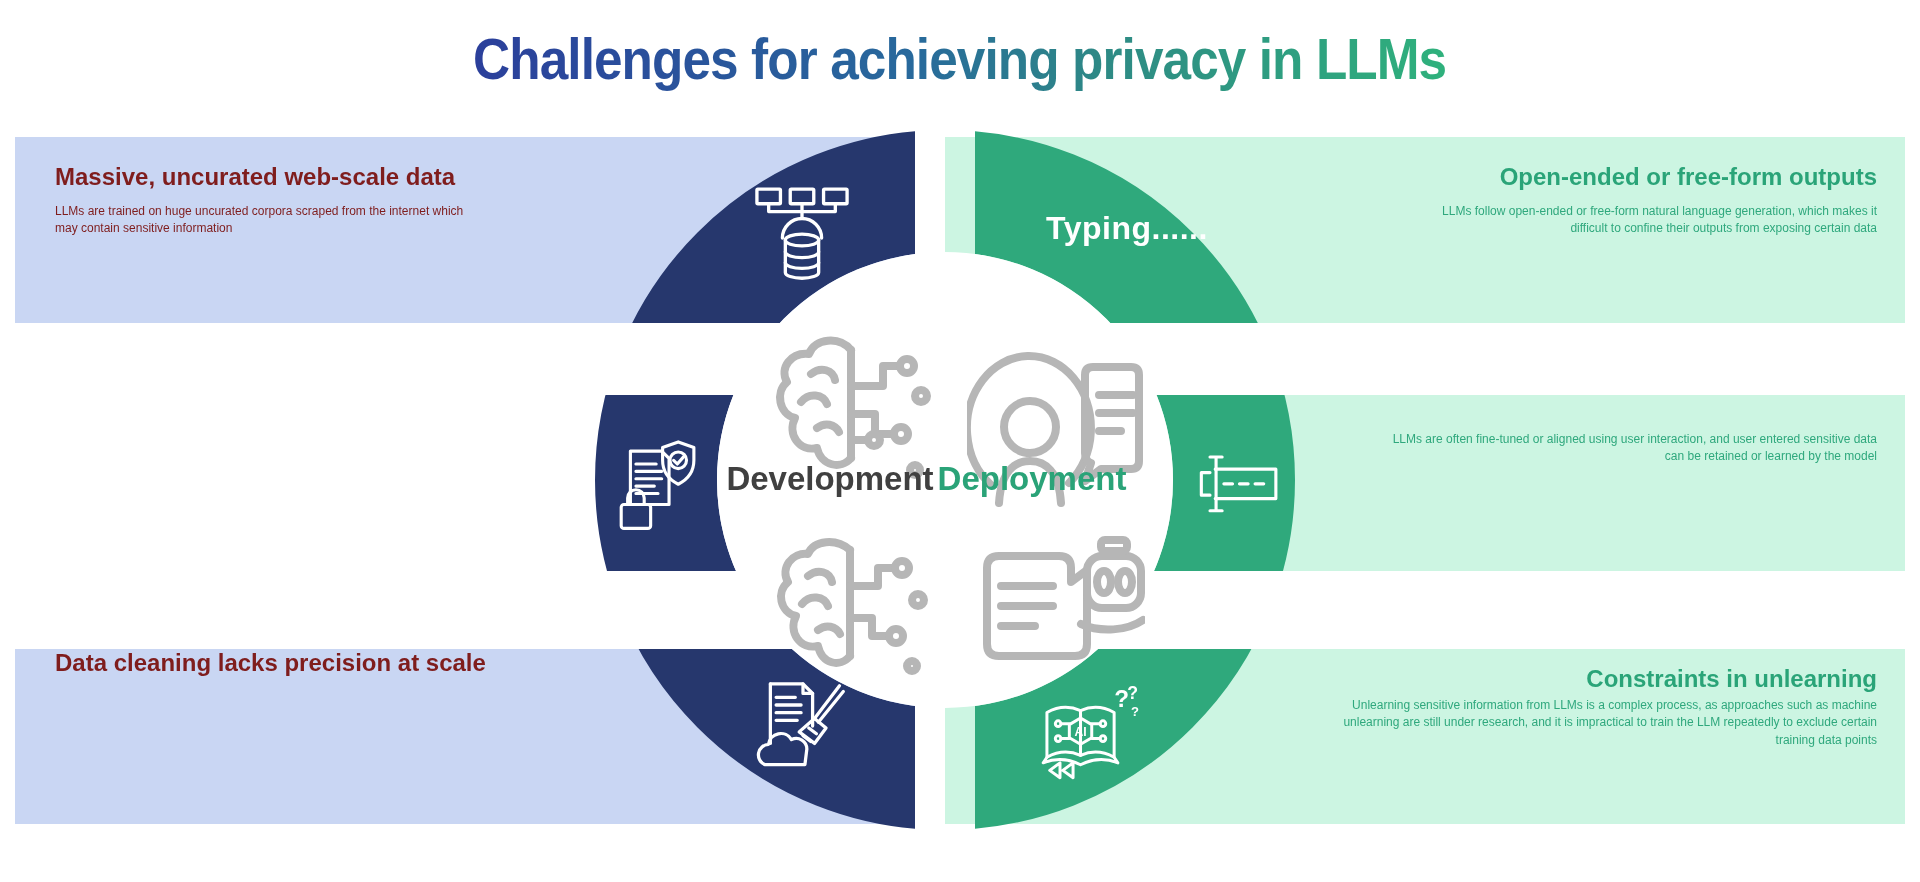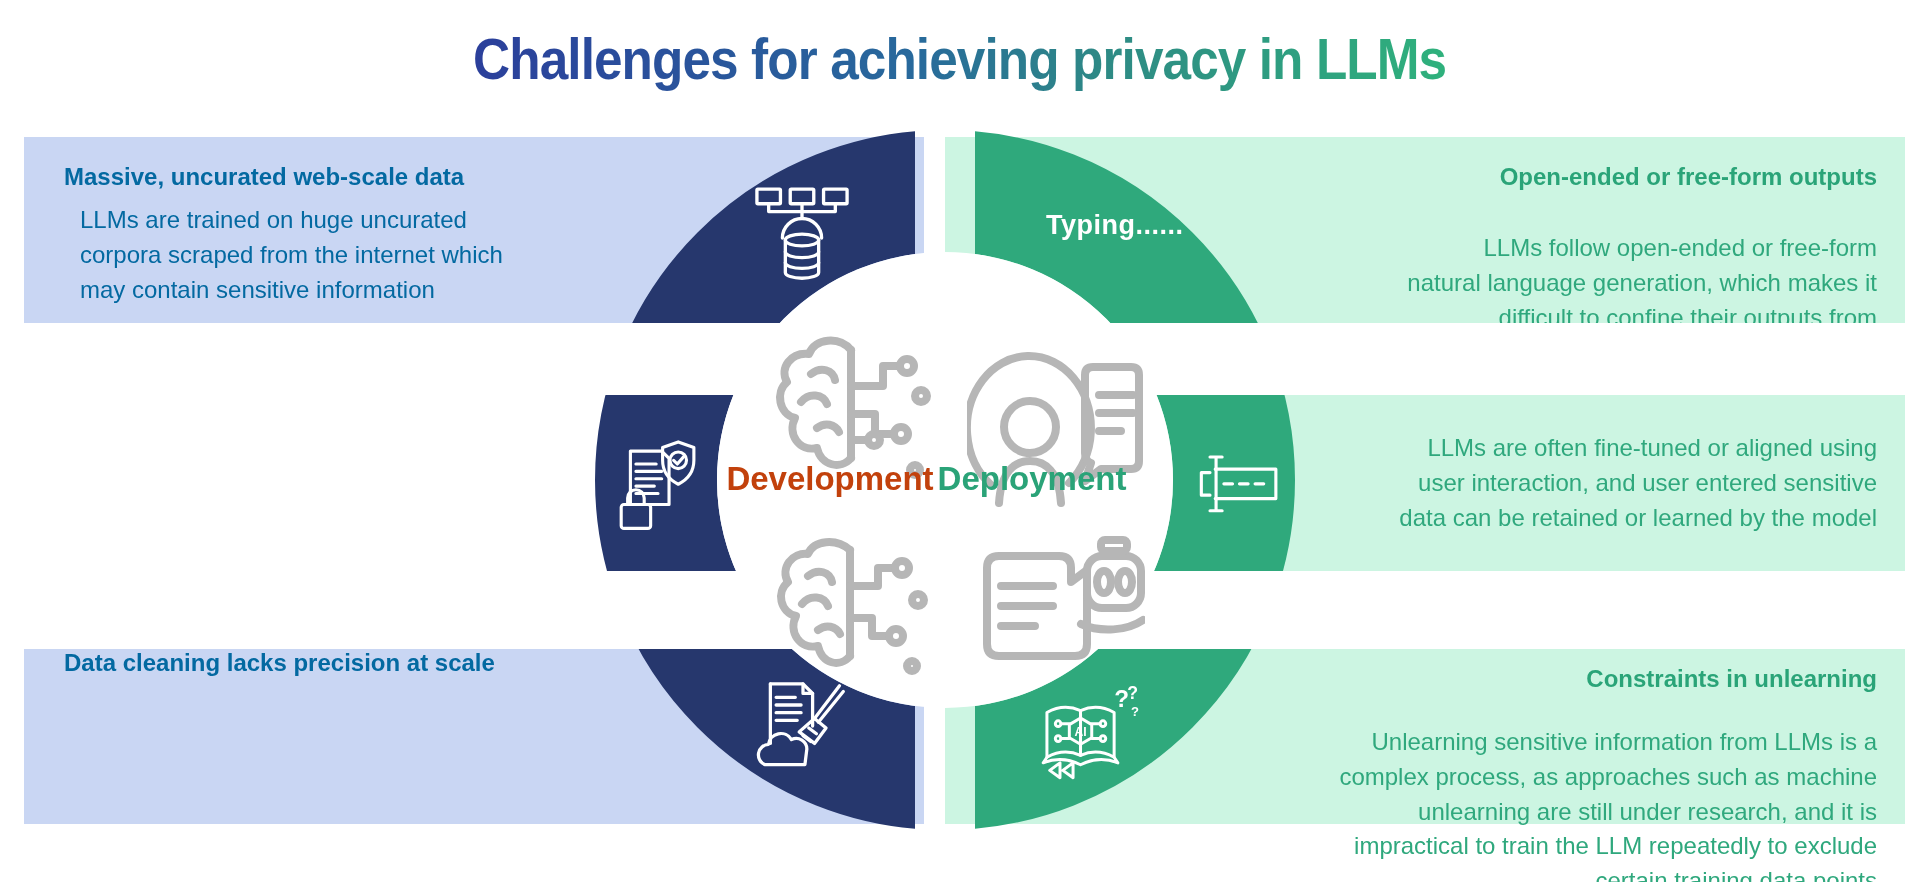--- a/index.html
+++ b/index.html
@@ -8,49 +8,49 @@
 
   
   .title-wrap{position:absolute;top:26px;left:0;width:100%;text-align:center;z-index:6;}
   .title{display:inline-block;font-size:57px;font-weight:700;letter-spacing:-1px;
          transform:scaleX(.9);transform-origin:center;
          background:linear-gradient(90deg,#2b3f9b 0%,#28699c 45%,#2e8a85 65%,#2fb17c 100%);
          -webkit-background-clip:text;background-clip:text;color:transparent;}
 
   
   .panel{position:absolute;display:flex;flex-direction:column;box-sizing:border-box;z-index:1;}
-  .p-left{left:24px;width:900px;background:#c9d6f3;color:#0369a1;align-items:flex-start;padding-left:40px;}
+  .p-left{left:15px;width:900px;background:#c9d6f3;color:#7f1d1d;align-items:flex-start;padding-left:40px;}
   .p-right{left:945px;width:960px;background:#ccf5e2;color:#2fa87d;align-items:flex-end;
-           text-align:right;padding-right:28px;gap:28px;}
+           text-align:right;padding-right:28px;}
   .row1{top:137px;height:186px;padding-top:26px;}
   .row2{top:395px;height:176px;padding-top:24px;}
   .row3{top:649px;height:175px;}
   .p-right.row3{padding-top:16px;}
   .panel h2{margin:0;font-size:24px;font-weight:700;white-space:nowrap;}
   .p-right h2{color:#2aa478;}
-  .panel p{margin:12px 0 0 16px;font-size:24px;line-height:1.45;}
+  .panel p{margin:12px 0 0 0;font-size:12px;line-height:1.45;}
   .p-right.row3 p{margin-top:4px;}
   .bw1{max-width:430px;} .bw2{max-width:470px;margin-top:22px!important;} .bw3{max-width:450px;}
   .bw4{max-width:470px;} .bw5{max-width:490px;} .bw6{max-width:550px;}
 
   
   .ring{position:absolute;left:0;top:0;z-index:2;}
   .band{position:absolute;left:0;width:100%;background:#ffffff;z-index:3;}
   .band-1{top:323px;height:72px;} .band-2{top:571px;height:78px;}
   .inner-circle{position:absolute;left:717px;top:252px;width:456px;height:456px;border-radius:50%;
                 background:#ffffff;z-index:4;}
 
   
   .phase-label{position:absolute;z-index:5;width:230px;text-align:center;
                font-size:33px;font-weight:700;top:460px;}
-  .dev{left:715px;color:#c2410c;} .dep{left:917px;color:#2aa378;}
+  .dev{left:715px;color:#404040;} .dep{left:917px;color:#2aa378;}
   .gray-icon{position:absolute;z-index:5;}
   .arc-icon{position:absolute;z-index:5;}
   .typing{position:absolute;left:1046px;top:210px;z-index:5;color:#ffffff;
-          font-size:27px;font-weight:700;letter-spacing:.5px;}
+          font-size:32px;font-weight:700;letter-spacing:.5px;}
 </style>
 </head>
 <body>
 
 <div class="stage">
 
   <div class="title-wrap">
     <span class="title">Challenges for achieving privacy in LLMs</span>
   </div>
 

